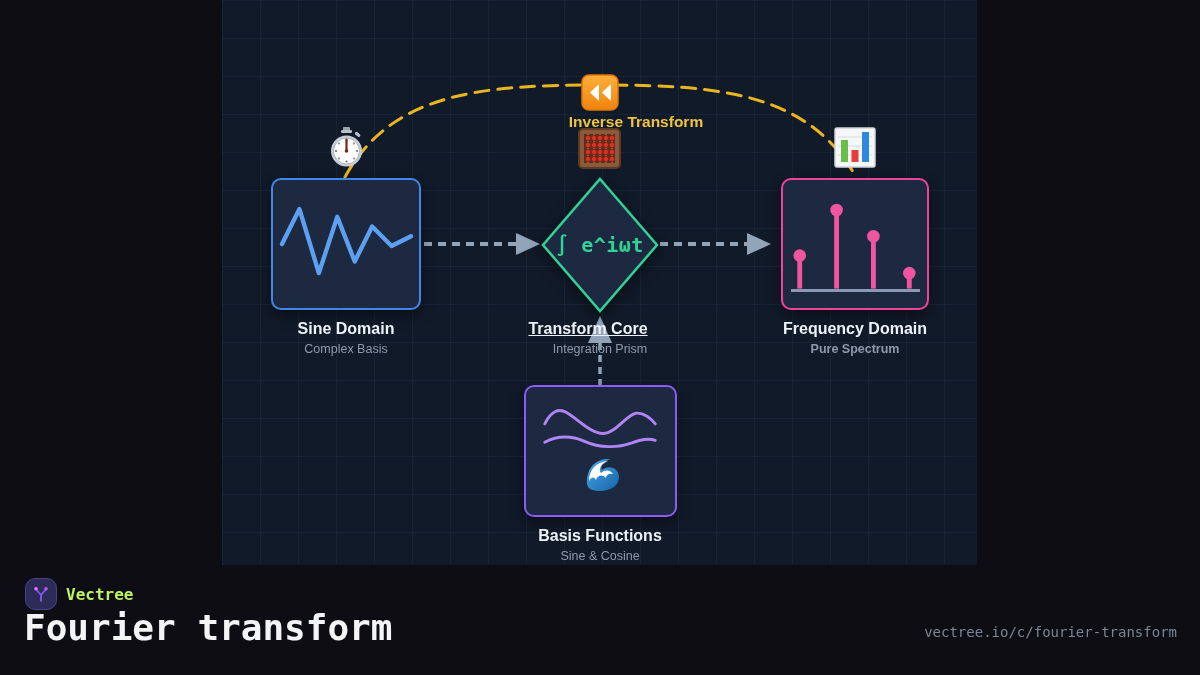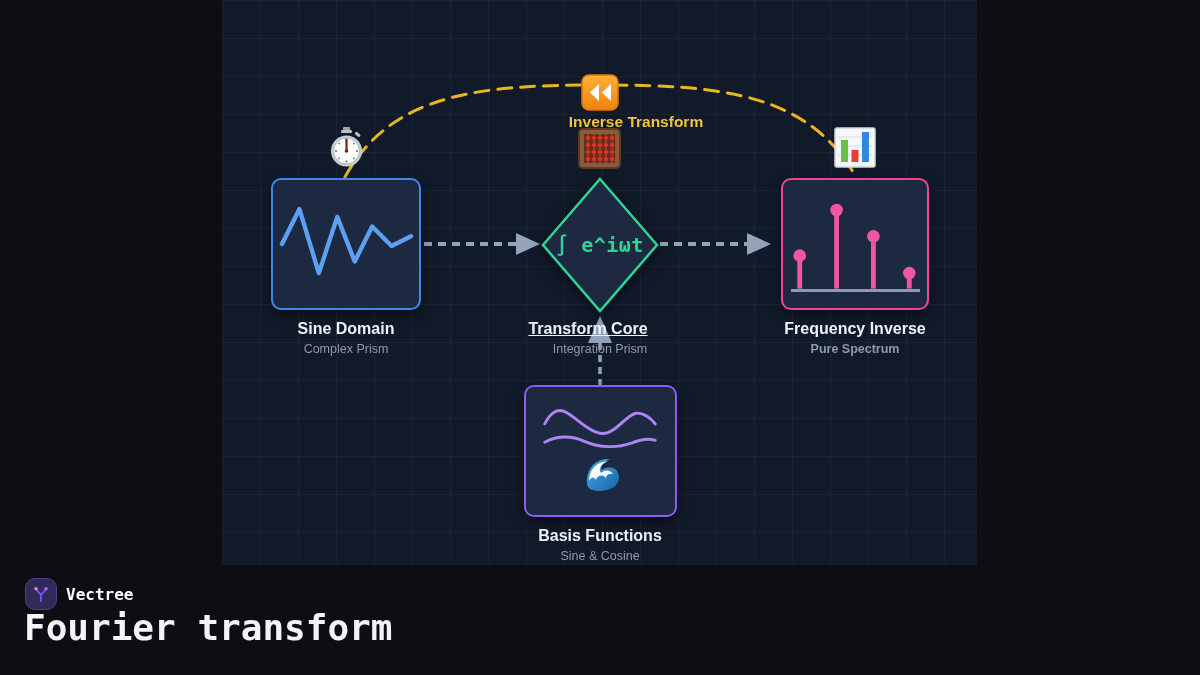--- a/index.html
+++ b/index.html
@@ -60,21 +60,21 @@
   .icon svg { display:block; }
 
   
   .logo {
     position:absolute; left:25px; top:578px; width:32px; height:32px;
     background:#2e2b59; border:1px solid #47428a; border-radius:10px;
     display:flex; align-items:center; justify-content:center;
   }
   .brand-name {
     position:absolute; left:66px; top:585px;
-    font-family:"DejaVu Sans Mono", monospace; font-weight:bold; font-size:16px; color:#ffffff;
+    font-family:"DejaVu Sans Mono", monospace; font-weight:bold; font-size:16px; color:#bef264;
   }
   .page-title {
     position:absolute; left:24px; top:607px;
     font-family:"DejaVu Sans Mono", monospace; font-weight:bold; font-size:36px; color:#f3f4f6;
   }
   .share-url {
     position:absolute; right:23px; top:624px;
     font-family:"DejaVu Sans Mono", monospace; font-size:14px; color:#7d8594;
   }
 </style>
@@ -223,36 +223,37 @@
         </g>
         <rect x="7" y="13" width="7" height="22" fill="#6abf4b"></rect>
         <rect x="17.5" y="23" width="7" height="12" fill="#e53e35"></rect>
         <rect x="28" y="5" width="7" height="30" fill="#2f88e0"></rect>
       </svg>
     </div>
 
     <div class="inverse-label">Inverse Transform</div>
 
     <div class="node-label" style="left:124px; top:320px;">Sine Domain</div>
-    <div class="node-sublabel" style="left:124px; top:342px;">Complex Prism</div>
+    <div class="node-sublabel" style="left:124px; top:342px;">Complex Basis</div>
 
     <div class="node-label" style="left:366px; top:320px;text-decoration:underline;">Transform Core</div>
     <div class="node-sublabel" style="left:378px; top:342px;text-align:center;">Integration Prism</div>
 
-    <div class="node-label" style="left:633px; top:320px;">Frequency Inverse</div>
+    <div class="node-label" style="left:633px; top:320px;">Frequency Domain</div>
     <div class="node-sublabel" style="left:633px; top:342px;font-weight:bold;">Pure Spectrum</div>
 
     <div class="node-label" style="left:378px; top:527px;">Basis Functions</div>
     <div class="node-sublabel" style="left:378px; top:549px;">Sine &amp; Cosine</div>
 
   </div>
 
   <div class="logo">
     <svg width="20" height="20" viewBox="0 0 20 20">
       <path d="M10,17 L10,11 M10,11 L5.2,5.5 M10,11 L14.8,5.5" fill="none" stroke="#7a5cf0" stroke-width="1.8" stroke-linecap="round"></path>
       <circle cx="5" cy="4.8" r="1.8" fill="#e879f9"></circle>
       <circle cx="15" cy="4.8" r="1.8" fill="#b65cf0"></circle>
     </svg>
   </div>
   <div class="brand-name">Vectree</div>
   <div class="page-title">Fourier transform</div>
+  <div class="share-url">vectree.io/c/fourier-transform</div>
 
 </div>
 
 </body></html>

